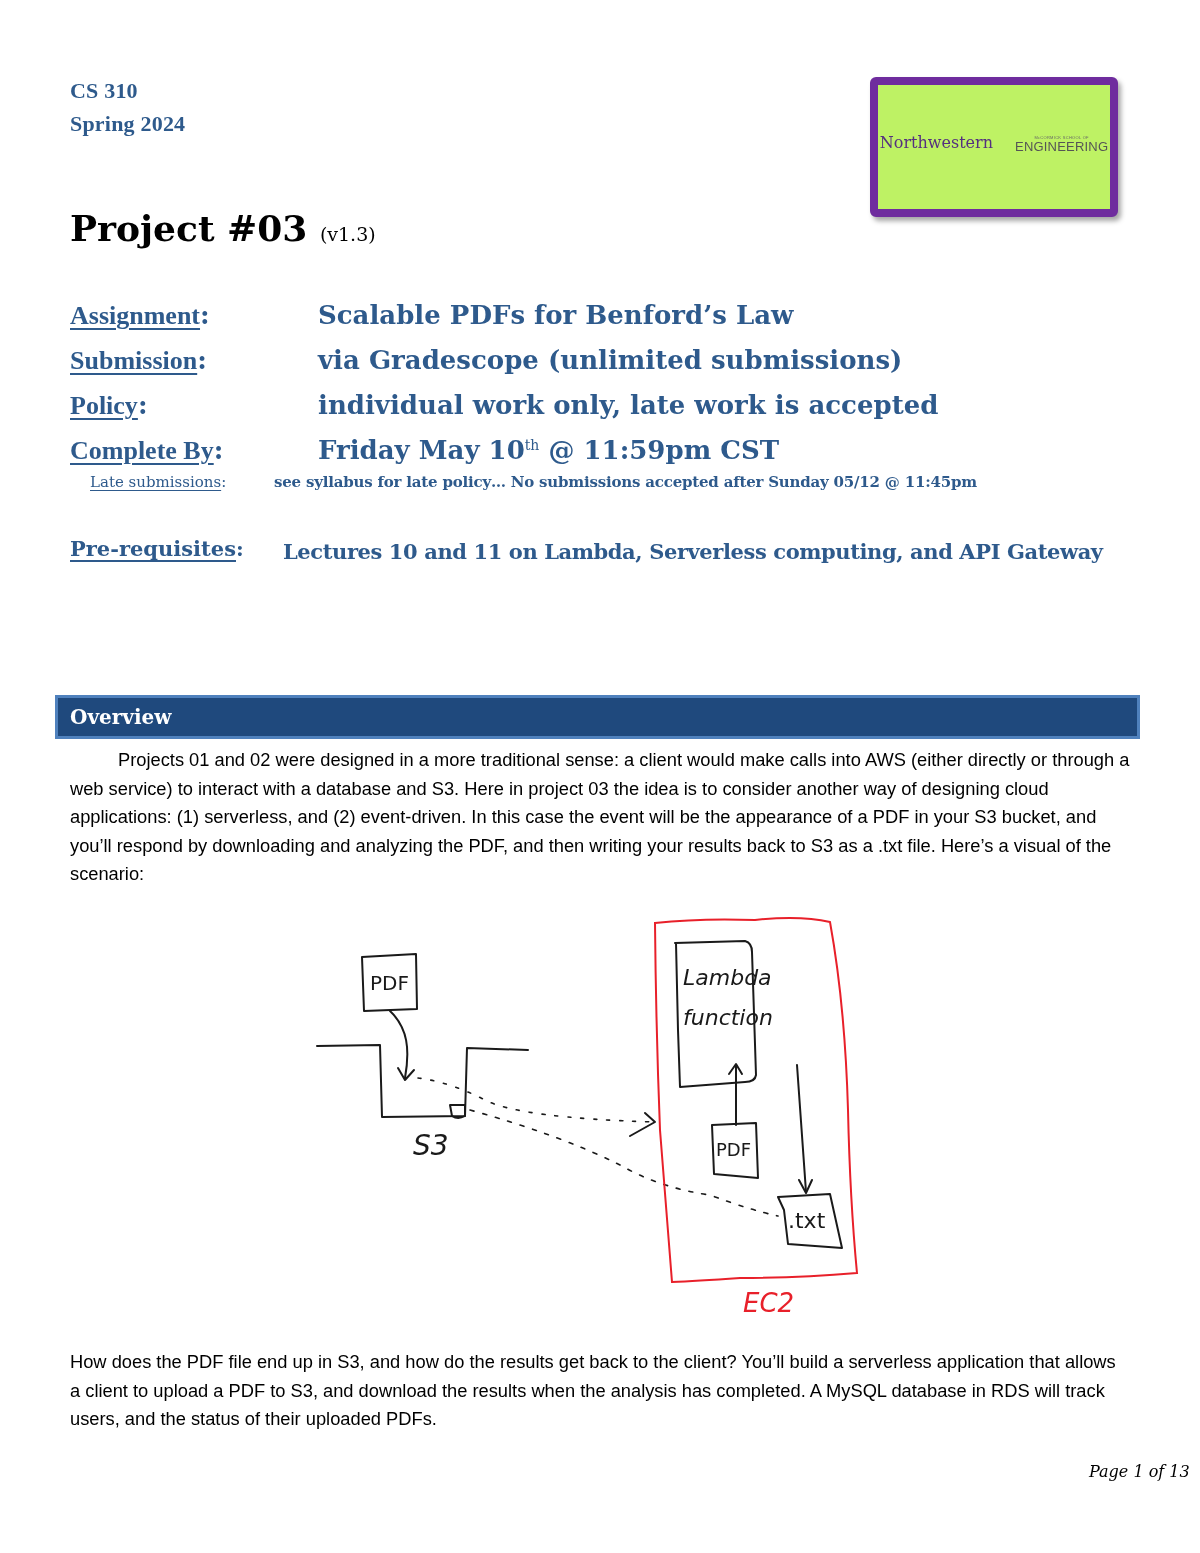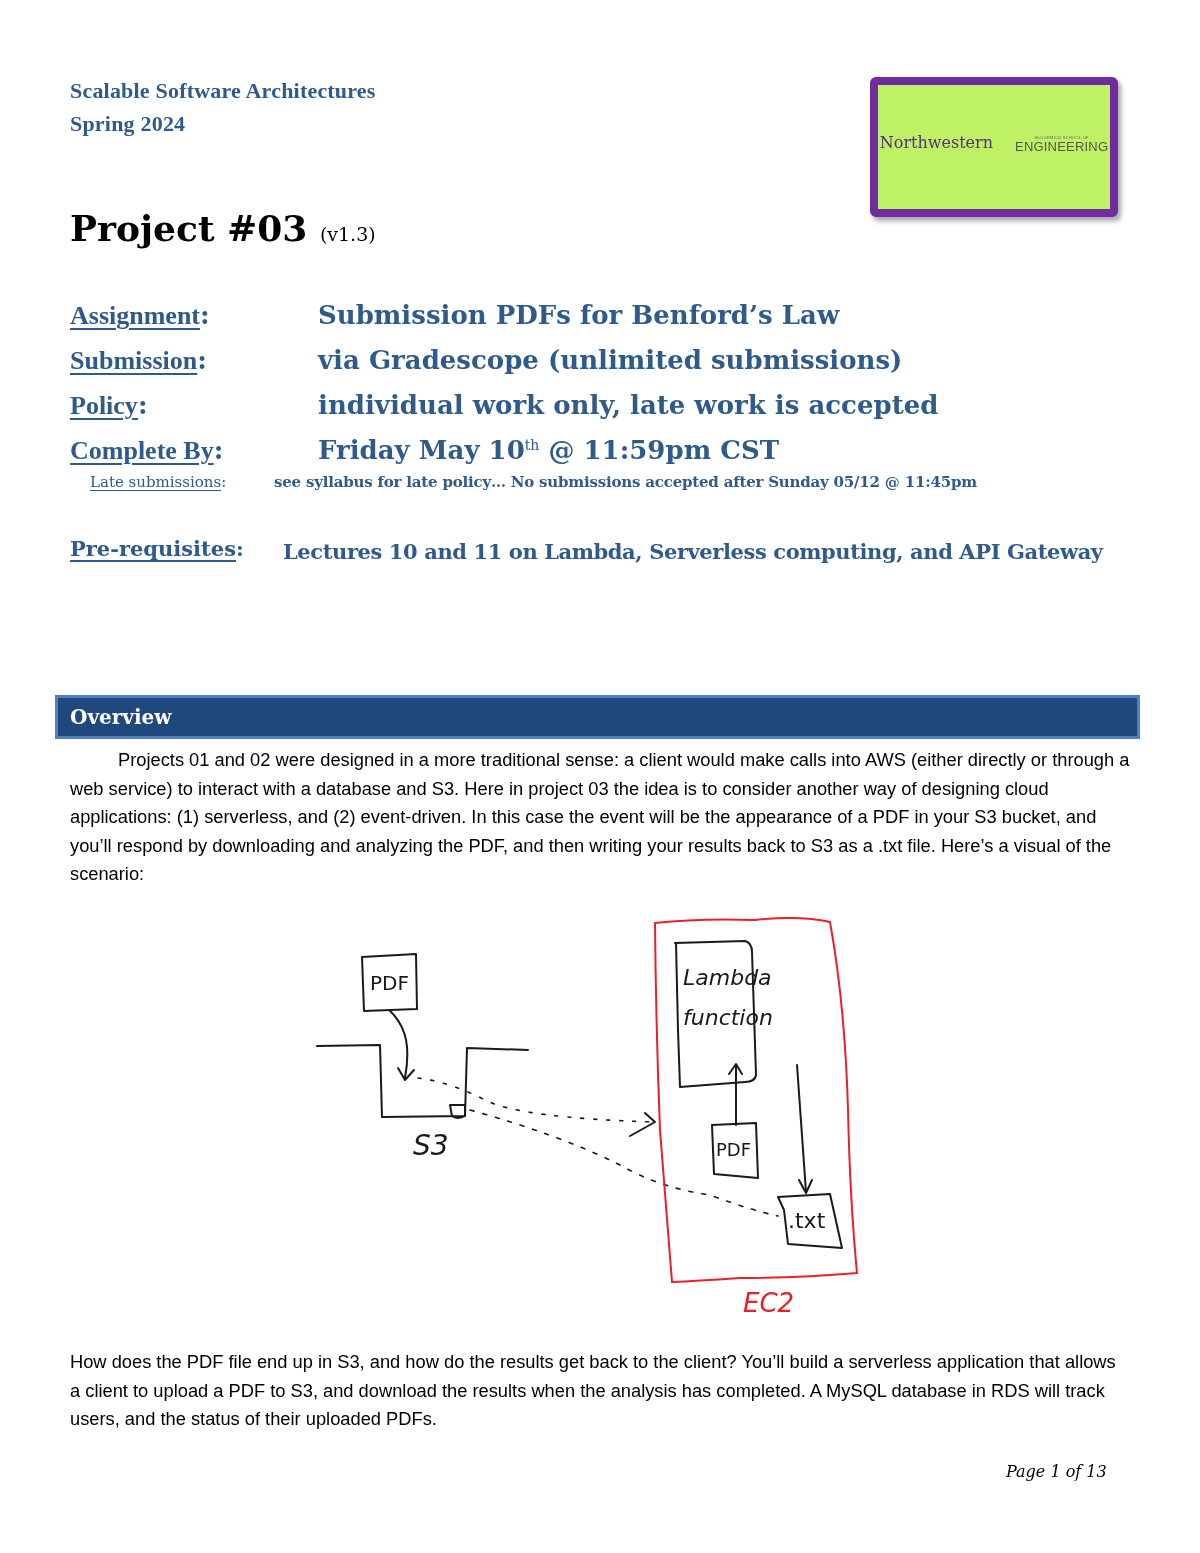--- a/index.html
+++ b/index.html
@@ -35,48 +35,48 @@
 
     .section-bar { position: absolute; left: 55px; top: 675px; width: 1085px; height: 44px; background: #1f497d; border: 3px solid #4f81bd; box-sizing: border-box; margin-top: 20px; }
     .section-bar span { position: absolute; left: 12px; top: 7px; font-family: "DejaVu Serif", serif; font-weight: bold; font-size: 20px; color: #ffffff; }
 
     .para { position: absolute; left: 70px; width: 1060px; font-family: "Liberation Sans", "DejaVu Sans", sans-serif; font-size: 18.3px; line-height: 28.6px; color: #000000; }
     .para1 { top: 746px; text-indent: 48px; }
     .para2 { top: 1348px; font-weight: normal; }
 
     .diagram { position: absolute; left: 300px; top: 910px; width: 600px; height: 420px; }
 
-    .footer { position: absolute; left: 1006px; top: 1462px; font-family: "DejaVu Serif", serif; font-style: italic; font-size: 16px; color: #000; white-space: nowrap; text-align: center; }
+    .footer { position: absolute; left: 1089px; top: 1462px; font-family: "DejaVu Serif", serif; font-style: italic; font-size: 16px; color: #000; white-space: nowrap; text-align: center; }
   </style>
 </head>
 <body>
 
 <div class="course">
-  <div>Scalable Software Architectures</div>
+  <div>CS 310</div>
   <div>Spring 2024</div>
 </div>
 
 <div class="logo-box">
   <div class="logo-inner">
     <span class="logo-nw">Northwestern</span>
     <span class="logo-eng-wrap">
       <span class="logo-eng-small">McCORMICK SCHOOL OF</span>
       <span class="logo-eng">ENGINEERING</span>
     </span>
   </div>
 </div>
 
 <div class="title">
   <span>Project #03</span>
   <span class="ver">(v1.3)</span>
 </div>
 
 <div class="meta" style="top:300px;">
   <span class="lbl"><u>Assignment</u>:</span>
-  <span class="val">Submission PDFs for Benford’s Law</span>
+  <span class="val">Scalable PDFs for Benford’s Law</span>
 </div>
 <div class="meta" style="top:345px;">
   <span class="lbl"><u>Submission</u>:</span>
   <span class="val">via Gradescope (unlimited submissions)</span>
 </div>
 <div class="meta" style="top:390px;">
   <span class="lbl"><u>Policy</u>:</span>
   <span class="val">individual work only, late work is accepted</span>
 </div>
 <div class="meta" style="top:435px;">

